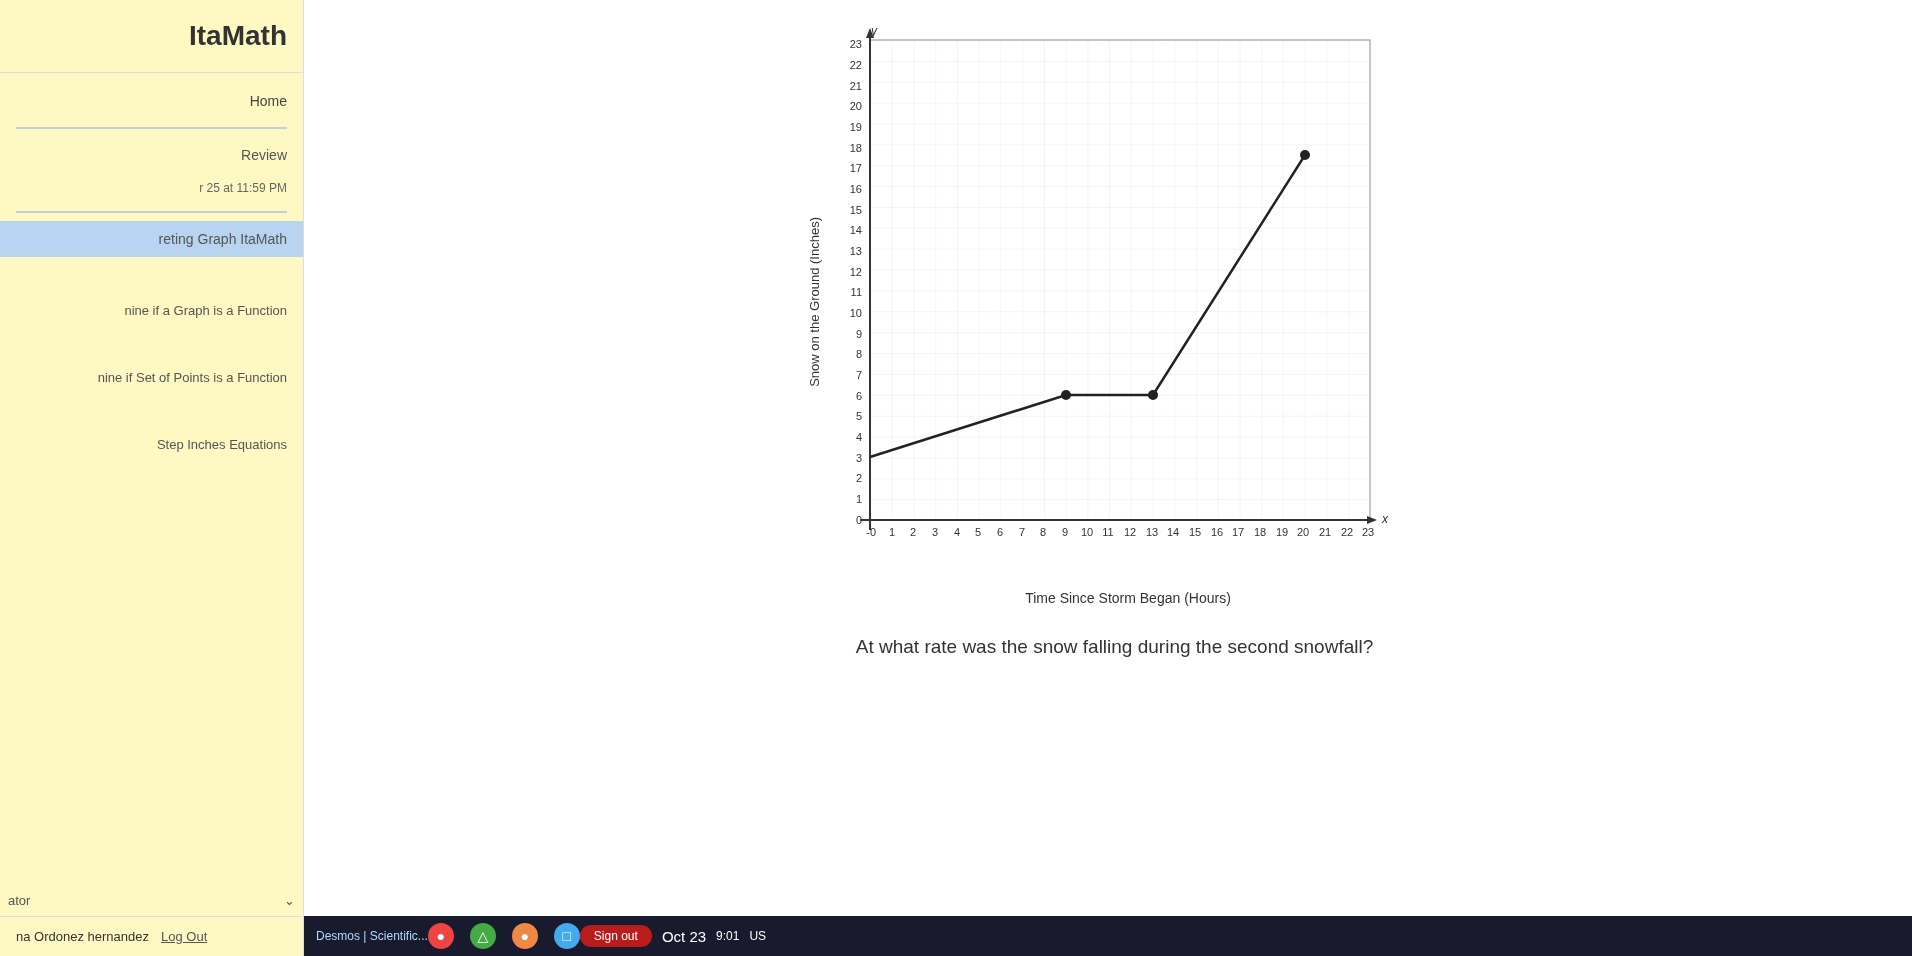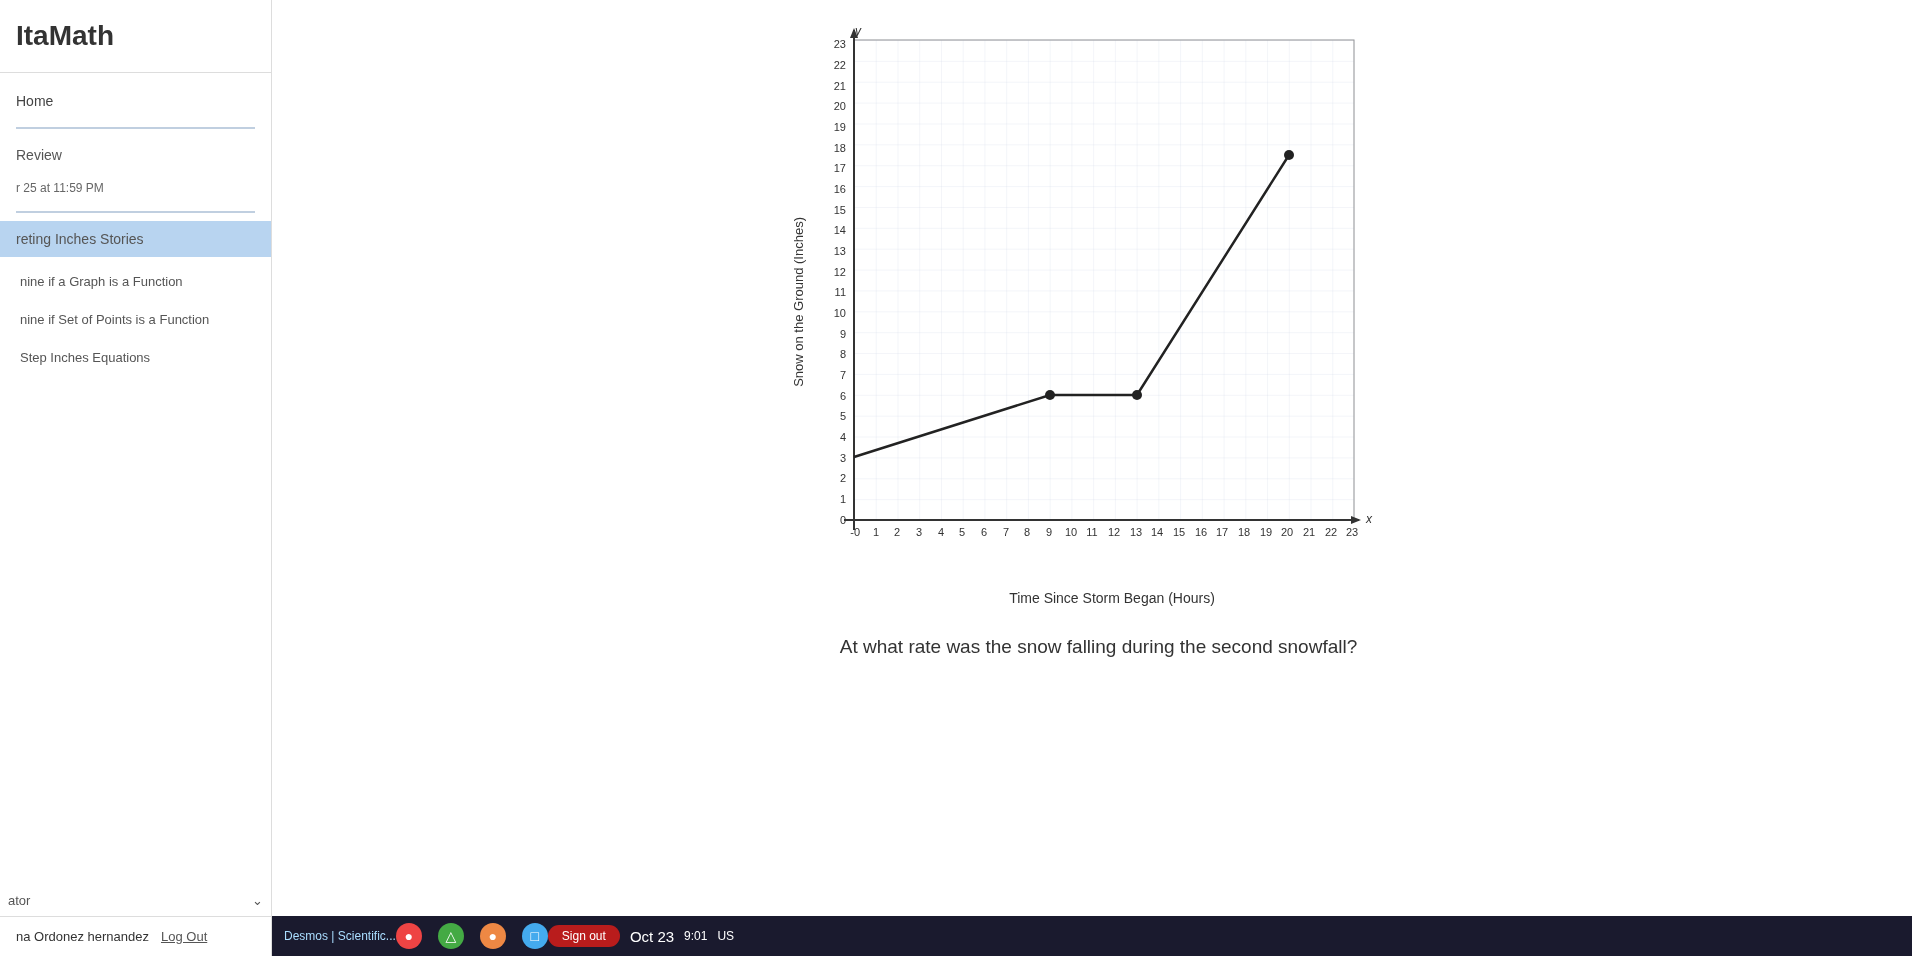--- a/index.html
+++ b/index.html
@@ -7,27 +7,28 @@
       font-family: Arial, sans-serif;
       background: #1a1a2e;
       display: flex;
       height: 956px;
       width: 1912px;
       overflow: hidden;
     }
 
     
     .sidebar {
-      width: 272px;
-      background: #ffffff;
+      width: 304px;
+      background: #fef9c3;
       display: flex;
       flex-direction: column;
       padding: 0;
       flex-shrink: 0;
       border-right: 1px solid #ddd;
+      text-align: right;
     }
 
     .sidebar-logo {
       padding: 20px 16px;
       font-size: 28px;
       font-weight: bold;
       color: #333;
       border-bottom: 1px solid #ddd;
     }
 
@@ -49,24 +50,25 @@
       font-size: 14px;
       font-weight: normal;
       cursor: pointer;
     }
 
     .sidebar-section-title.highlighted {
       background: #b8d4f0;
     }
 
     .sidebar-subsection {
-      padding: 17px 16px 6px 20px;
+      padding: 6px 16px 6px 20px;
       color: #555;
       font-size: 13px;
       cursor: pointer;
+      margin-top: 40px;
     }
 
     .sidebar-divider {
       border: none;
       border-top: 2px solid #c0cfe0;
       margin: 8px 16px;
     }
 
     .sidebar-footer {
       padding: 12px 16px;
@@ -221,21 +223,21 @@
 
 <div class="sidebar">
   <div class="sidebar-logo">ItaMath</div>
 
   <div class="sidebar-nav">
     <div class="sidebar-item">Home</div>
     <hr class="sidebar-divider">
     <div class="sidebar-section-title">Review</div>
     <div class="review-info">r 25 at 11:59 PM</div>
     <hr class="sidebar-divider">
-    <div class="sidebar-section-title highlighted">reting Inches Stories</div>
+    <div class="sidebar-section-title highlighted">reting Graph ItaMath</div>
     <div class="sidebar-subsection">nine if a Graph is a Function</div>
     <div class="sidebar-subsection">nine if Set of Points is a Function</div>
     <div class="sidebar-subsection">Step Inches Equations</div>
   </div>
 
   <div class="sidebar-calculator">
     <span>ator</span>
     <span>⌄</span>
   </div>
 

